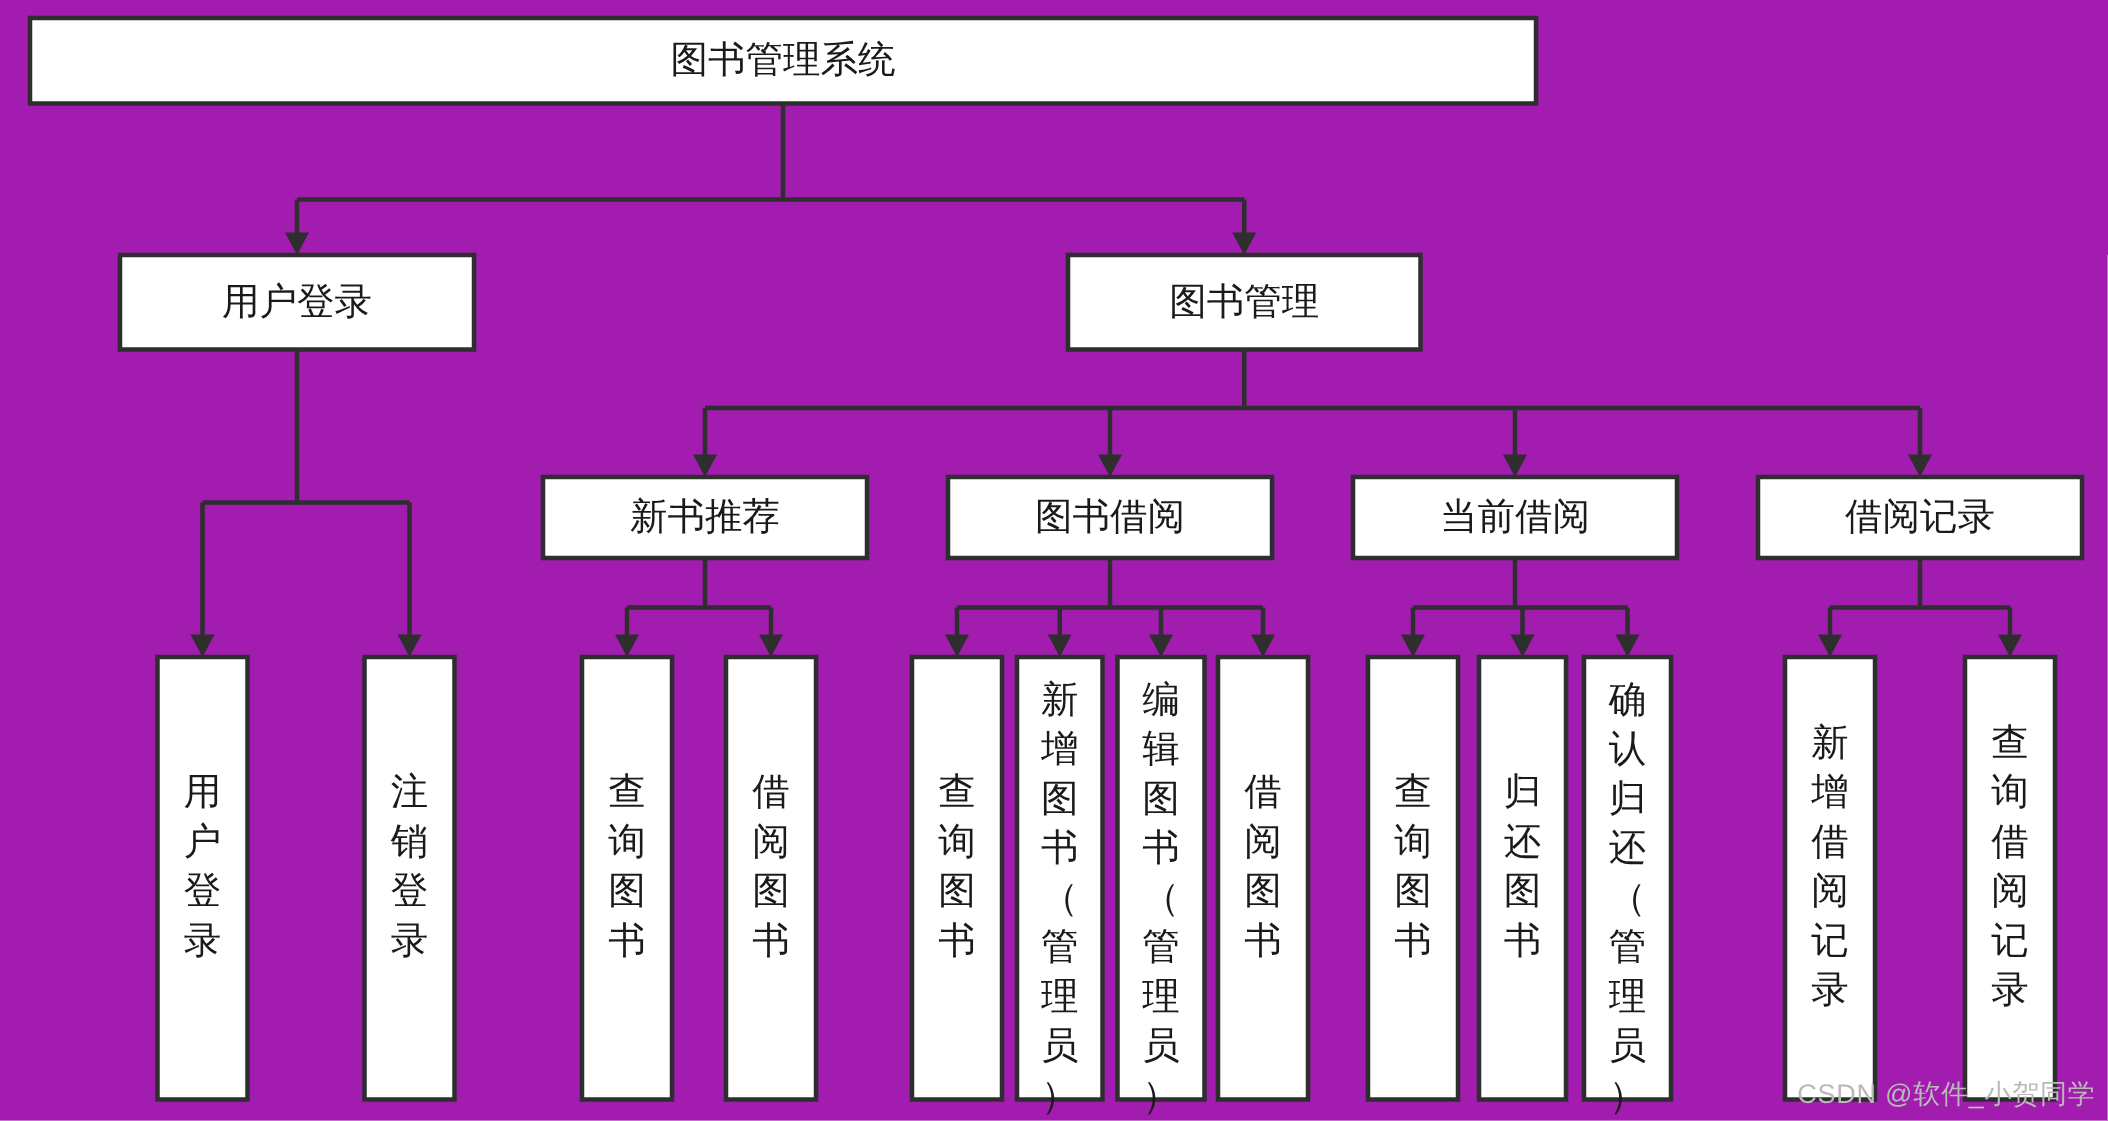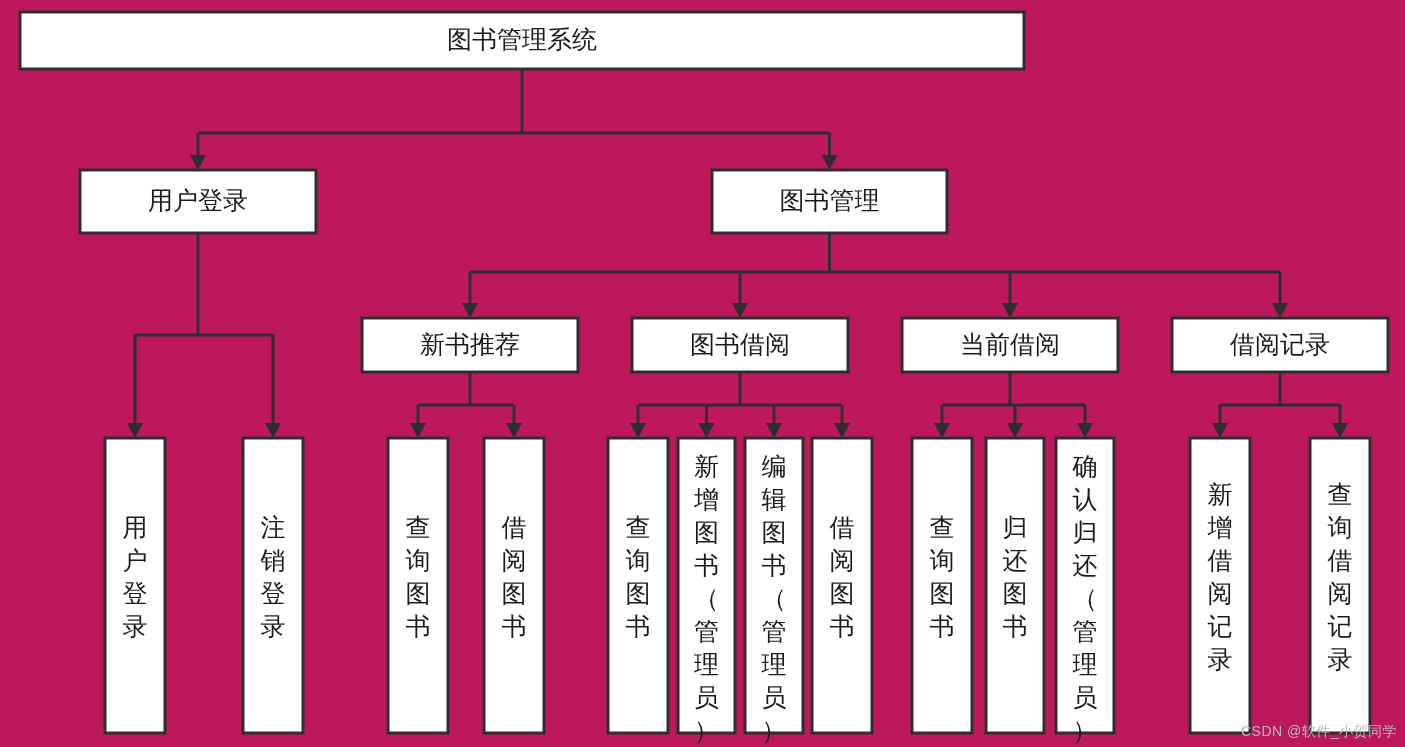--- a/index.html
+++ b/index.html
@@ -10,21 +10,21 @@
   body {
     width: 1405px;
     height: 747px;
     font-family: "Liberation Sans", "DejaVu Sans", sans-serif;
     overflow: hidden;
   }
   #diagram-root {
     position: relative;
     width: 1405px;
     height: 747px;
-    background: #be185d;
+    background: #a21caf;
   }
   svg.diagram-canvas {
     position: absolute;
     left: 0;
     top: 0;
     width: 1405px;
     height: 747px;
     display: block;
   }
   .node-rect {
@@ -53,21 +53,21 @@
     fill: #1a1a1a;
     font-family: "Liberation Sans", "DejaVu Sans", sans-serif;
     font-size: 25px;
     text-anchor: middle;
   }
   .watermark {
     position: absolute;
     right: 8px;
     bottom: 6px;
     font-family: "Liberation Sans", "DejaVu Sans", sans-serif;
-    font-size: 14px;
+    font-size: 18px;
     color: #b9b9b9;
     white-space: nowrap;
     letter-spacing: 0.5px;
     margin-top: 36px;
   }
 </style>
 </head>
 <body>
 
 <div id="diagram-root">

